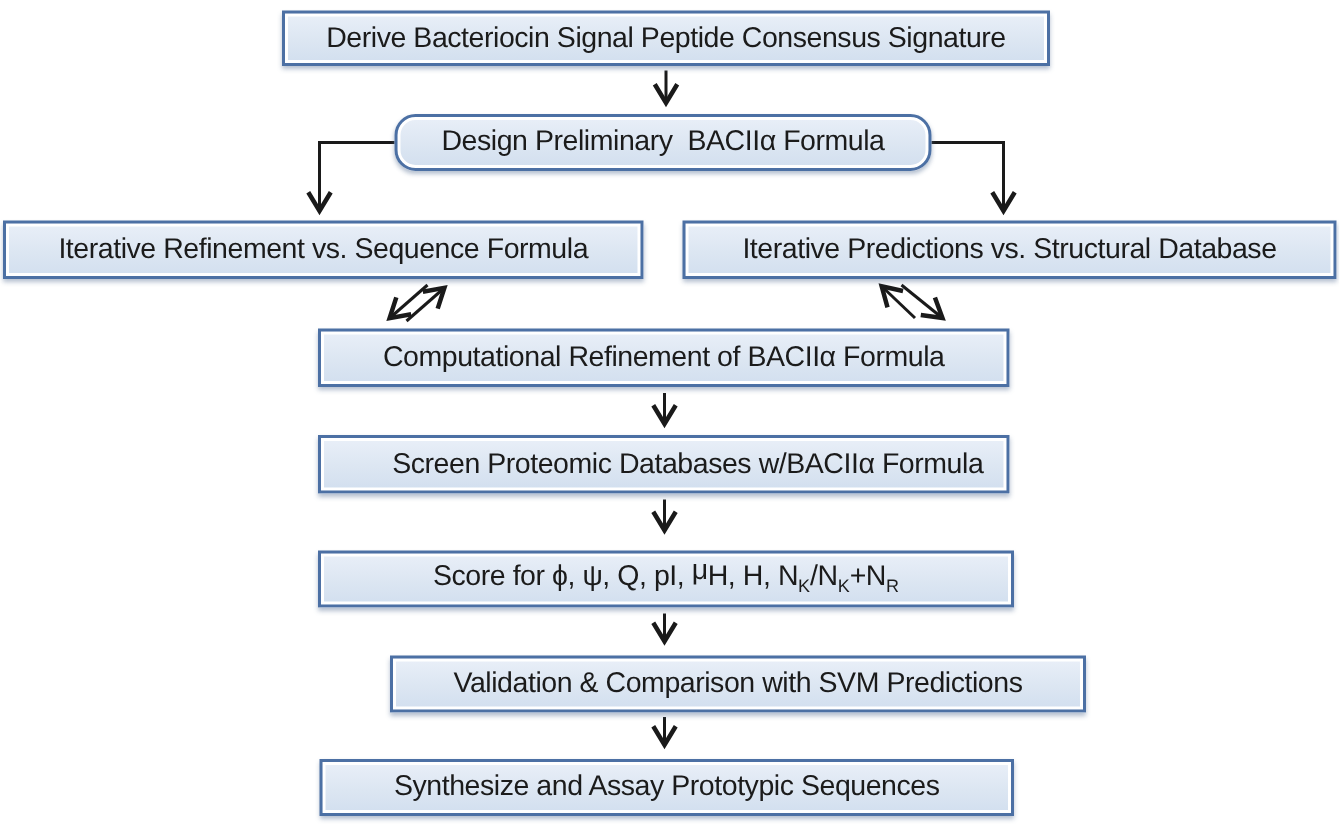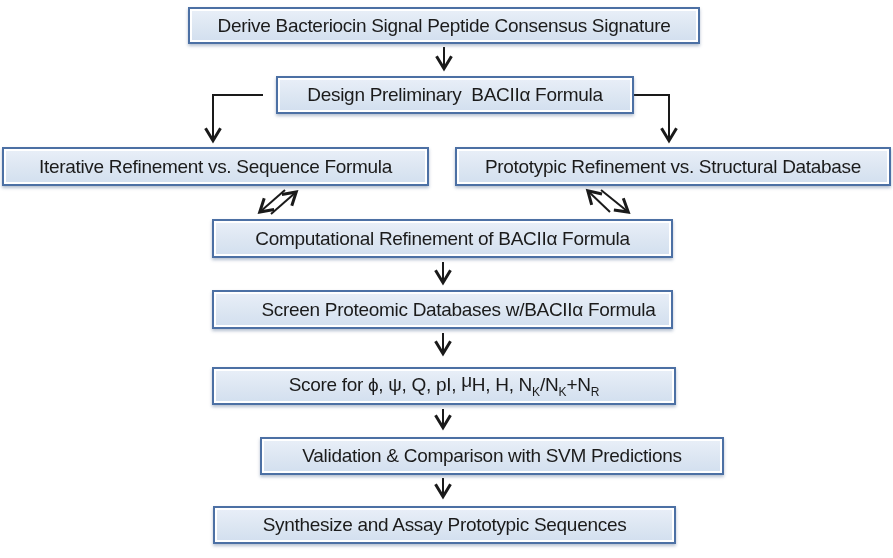--- a/index.html
+++ b/index.html
@@ -63,30 +63,30 @@
     <line x1="443" y1="262" x2="443" y2="281" stroke="#1a1a1a" stroke-width="2" marker-end="url(#ah)"></line>
     <line x1="443" y1="333" x2="443" y2="352" stroke="#1a1a1a" stroke-width="2" marker-end="url(#ah)"></line>
     <line x1="443" y1="409" x2="443" y2="426" stroke="#1a1a1a" stroke-width="2" marker-end="url(#ah)"></line>
     <line x1="443" y1="478" x2="443" y2="495" stroke="#1a1a1a" stroke-width="2" marker-end="url(#ah)"></line>
   </svg>
 
   <div class="fbox" style="left:188px; top:7px; width:512px; height:37px;">
     <span class="box-label">Derive Bacteriocin Signal Peptide Consensus Signature</span>
   </div>
 
-  <div class="fbox" style="left:276px; top:76px; width:358px; height:38px;">
+  <div class="fbox" style="left:263px; top:76px; width:358px; height:38px;border-radius:14px;">
     <span class="box-label">Design Preliminary  BACIIα Formula</span>
   </div>
 
   <div class="fbox" style="left:2px; top:147px; width:427px; height:39px;">
     <span class="box-label">Iterative Refinement vs. Sequence Formula</span>
   </div>
 
   <div class="fbox" style="left:455px; top:147px; width:436px; height:39px;">
-    <span class="box-label">Prototypic Refinement vs. Structural Database</span>
+    <span class="box-label">Iterative Predictions vs. Structural Database</span>
   </div>
 
   <div class="fbox" style="left:212px; top:219px; width:461px; height:39px;align-items:center;">
     <span class="box-label">Computational Refinement of BACIIα Formula</span>
   </div>
 
   <div class="fbox" style="left:212px; top:290px; width:461px; height:39px;padding-left:32px;">
     <span class="box-label">Screen Proteomic Databases w/BACIIα Formula</span>
   </div>
 

